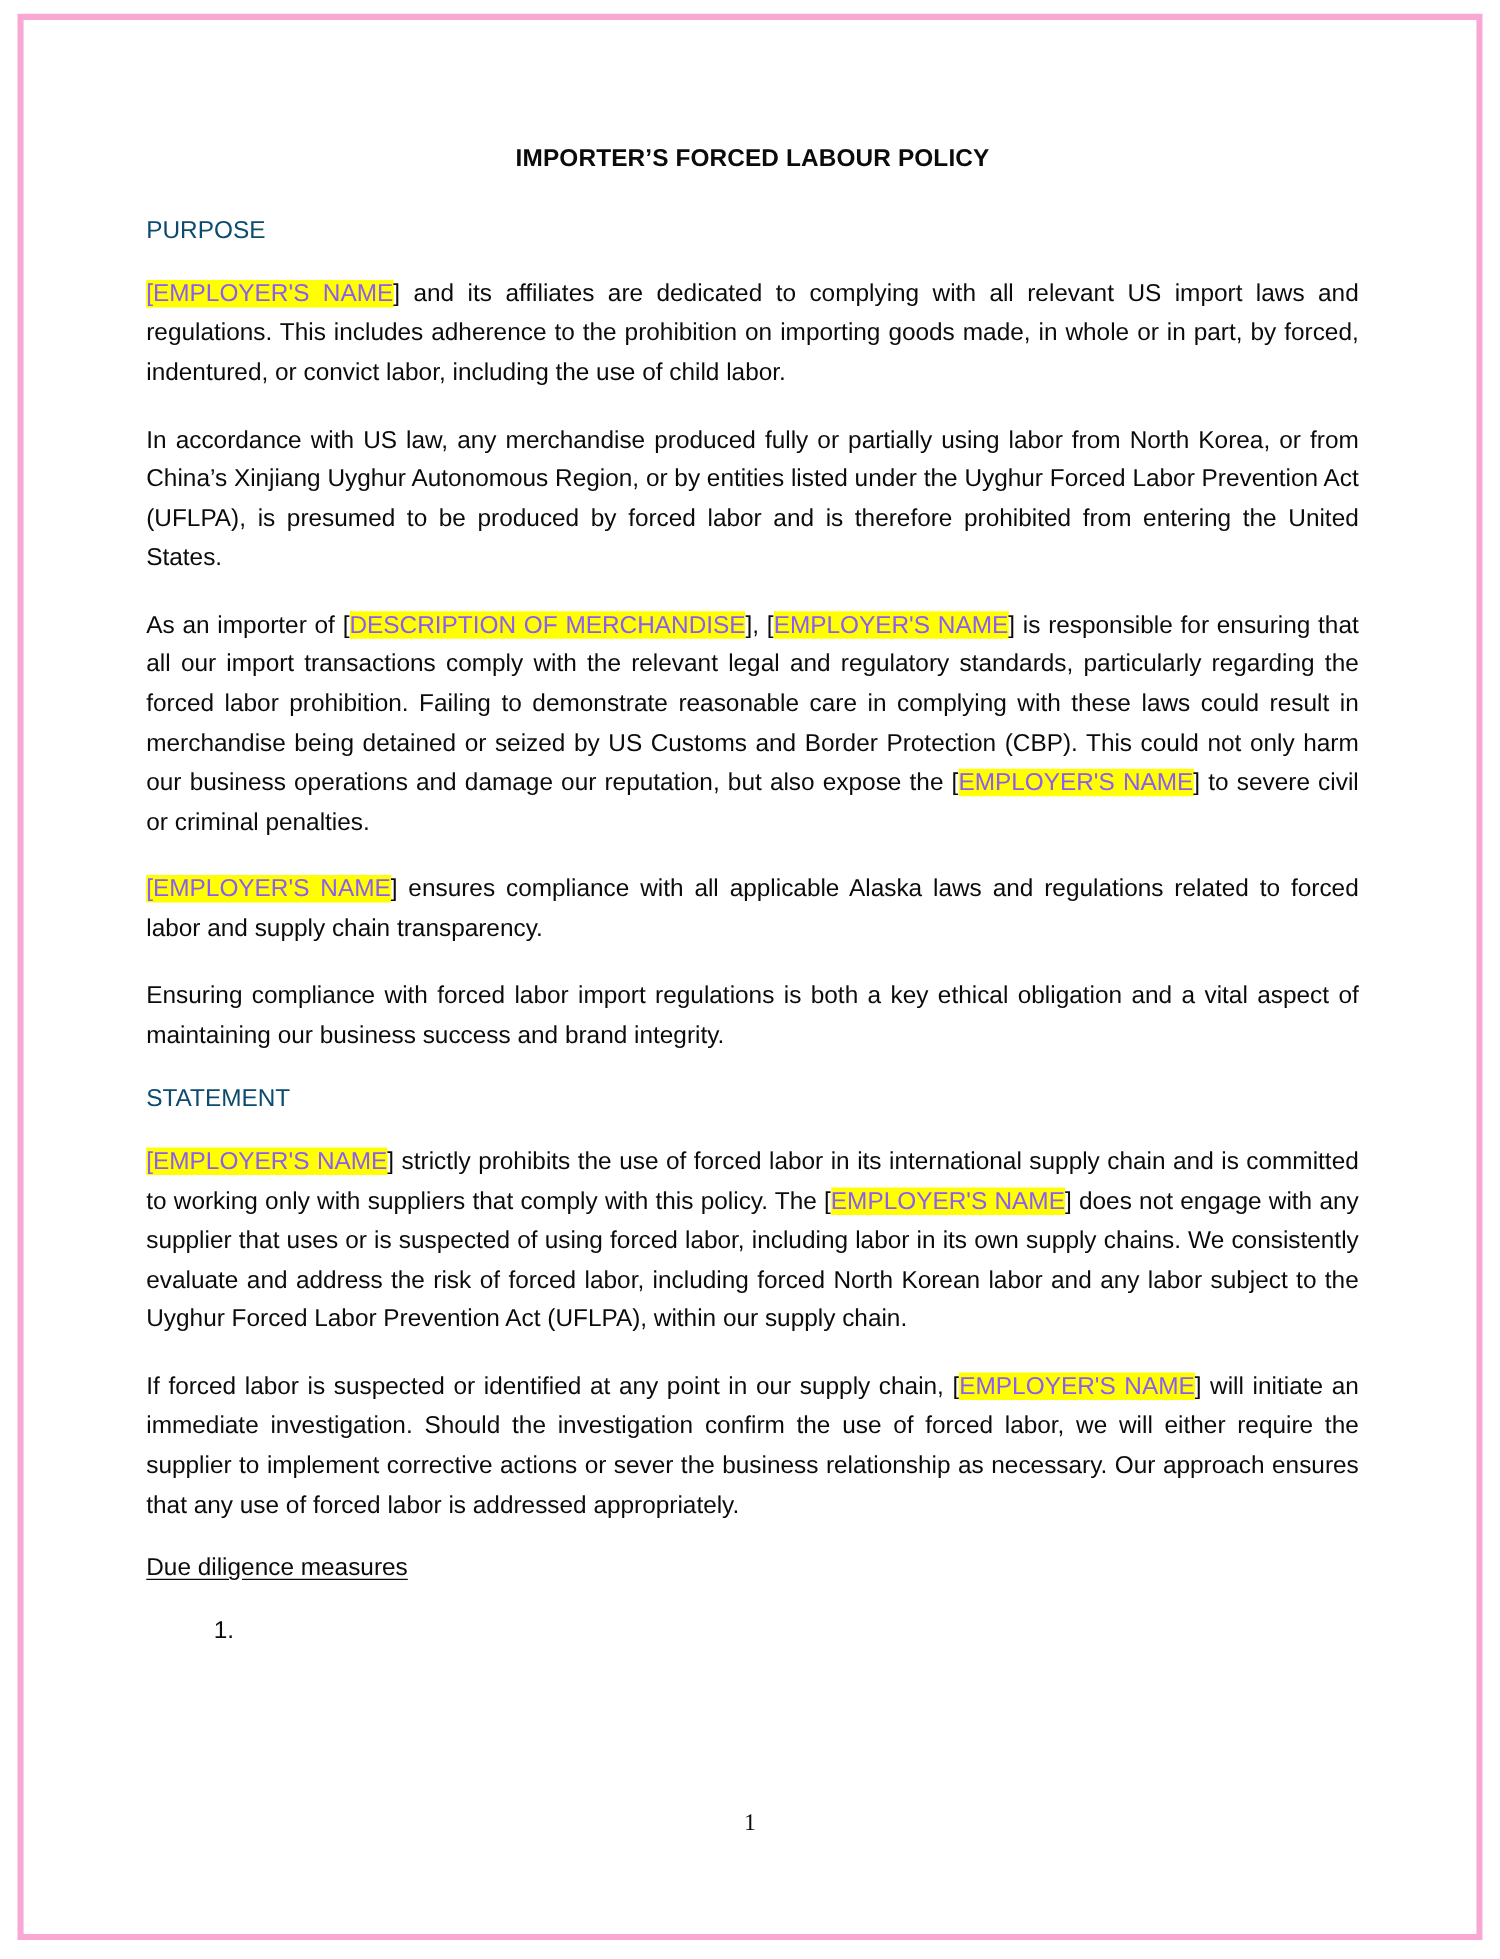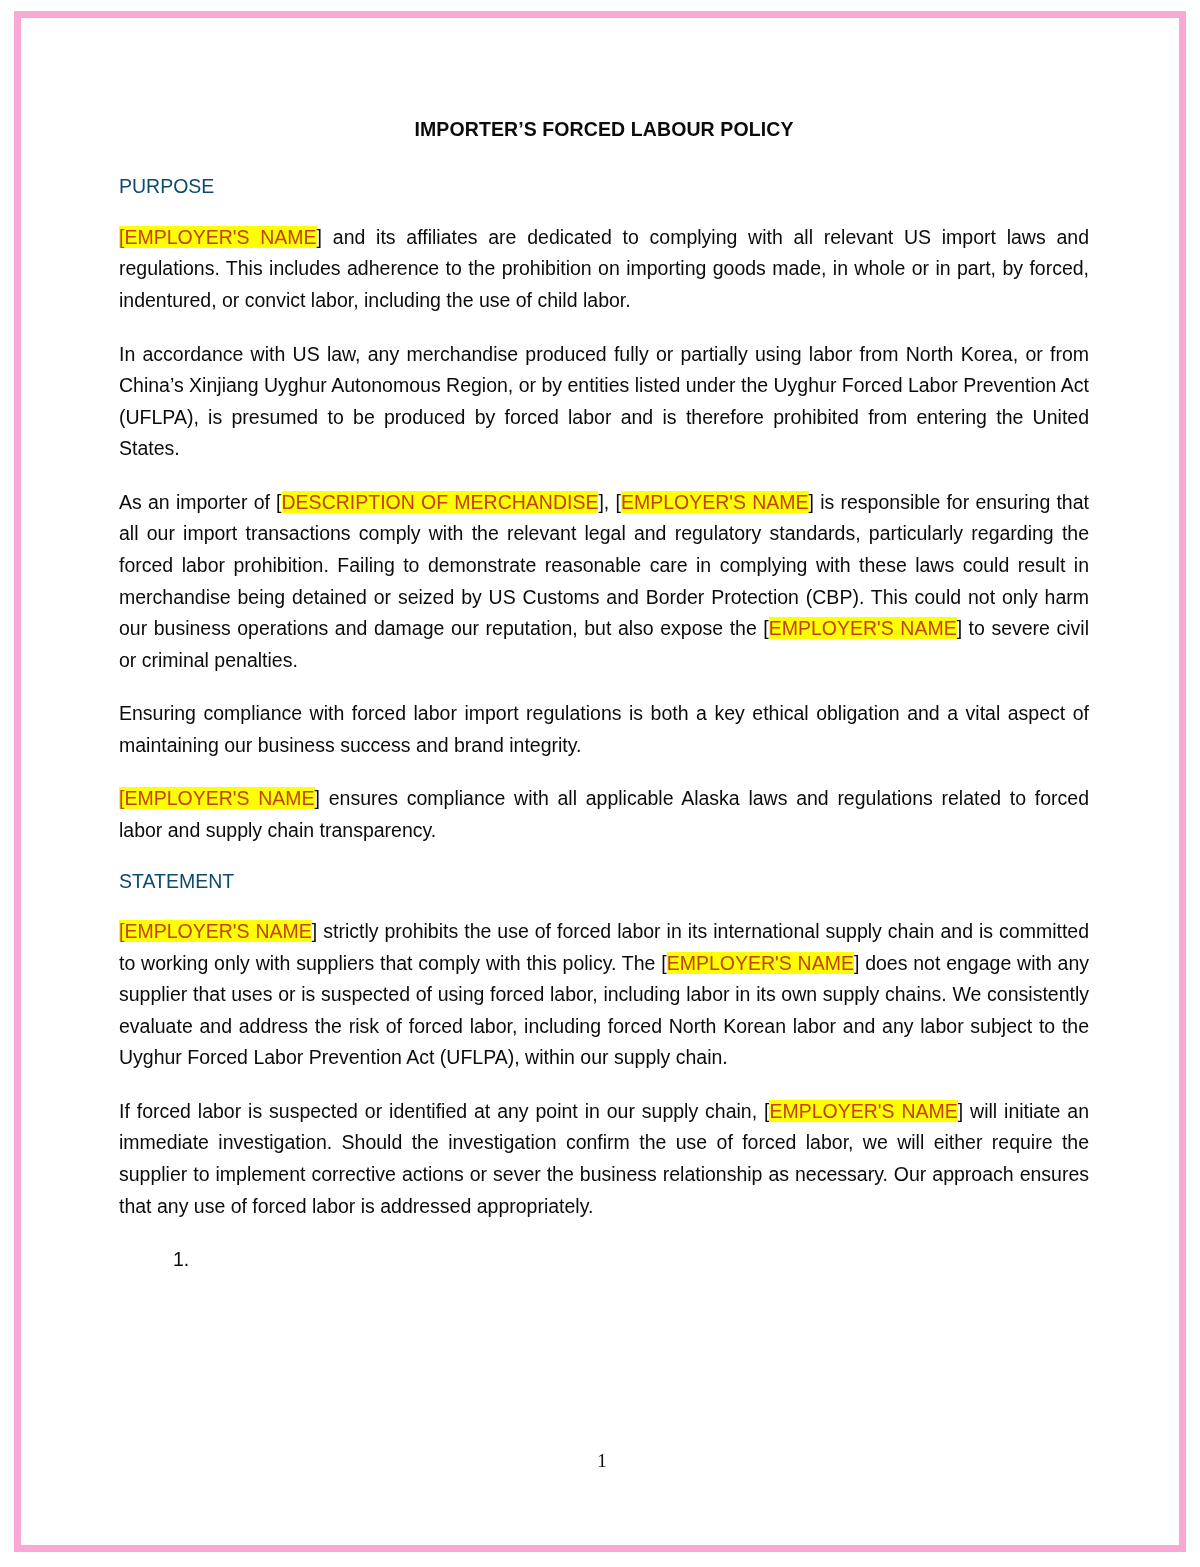--- a/index.html
+++ b/index.html
@@ -14,21 +14,21 @@
     font-family: "Liberation Sans", sans-serif;
     overflow: hidden;
   }
   #page-frame {
     position: absolute;
     left: 14px;
     top: 11px;
     width: 1172px;
     height: 1541px;
     box-sizing: border-box;
-    border: 7px solid #f9a8d4;
+    border: 5px solid #f9a8d4;
     background: #ffffff;
   }
   #page-inner {
     position: absolute;
     left: 0;
     top: 0;
     width: 100%;
     height: 100%;
     box-sizing: border-box;
     padding: 0;
@@ -77,21 +77,21 @@
     text-align: justify;
     text-justify: inter-word;
     line-height: 1.62;
     margin: 0 0 22px 0;
   }
   p.para.tight {
     margin-bottom: 21px;
   }
   .hl {
     background-color: #ffff00;
-    color: #c2410c;
+    color: #8b5cf6;
   }
   ol.numlist {
     margin: 0;
     padding: 0;
     list-style: none;
     counter-reset: item;
   }
   ol.numlist > li {
     position: relative;
     counter-increment: item;
@@ -134,31 +134,32 @@
       <div class="doc-title">IMPORTER’S FORCED LABOUR POLICY</div>
 
       <div class="section-heading">PURPOSE</div>
 
       <p class="para"><span class="hl">[EMPLOYER'S NAME</span><span>] and its affiliates are dedicated to complying with all relevant US import laws and regulations. This includes adherence to the prohibition on importing goods made, in whole or in part, by forced, indentured, or convict labor, including the use of child labor.</span></p>
 
       <p class="para"><span>In accordance with US law, any merchandise produced fully or partially using labor from North Korea, or from China’s Xinjiang Uyghur Autonomous Region, or by entities listed under the Uyghur Forced Labor Prevention Act (UFLPA), is presumed to be produced by forced labor and is therefore prohibited from entering the United States.</span></p>
 
       <p class="para"><span>As an importer of [</span><span class="hl">DESCRIPTION OF MERCHANDISE</span><span>], [</span><span class="hl">EMPLOYER'S NAME</span><span>] is responsible for ensuring that all our import transactions comply with the relevant legal and regulatory standards, particularly regarding the forced labor prohibition. Failing to demonstrate reasonable care in complying with these laws could result in merchandise being detained or seized by US Customs and Border Protection (CBP). This could not only harm our business operations and damage our reputation, but also expose the [</span><span class="hl">EMPLOYER'S NAME</span><span>] to severe civil or criminal penalties.</span></p>
 
+      <p class="para"><span class="hl">[EMPLOYER'S NAME</span><span>] ensures compliance with all applicable Alaska laws and regulations related to forced labor and supply chain transparency.</span></p>
+
       <p class="para"><span>Ensuring compliance with forced labor import regulations is both a key ethical obligation and a vital aspect of maintaining our business success and brand integrity.</span></p>
-
-      <p class="para"><span class="hl">[EMPLOYER'S NAME</span><span>] ensures compliance with all applicable Alaska laws and regulations related to forced labor and supply chain transparency.</span></p>
 
       <div class="section-heading">STATEMENT</div>
 
       <p class="para"><span class="hl">[EMPLOYER'S NAME</span><span>] strictly prohibits the use of forced labor in its international supply chain and is committed to working only with suppliers that comply with this policy. The [</span><span class="hl">EMPLOYER'S NAME</span><span>] does not engage with any supplier that uses or is suspected of using forced labor, including labor in its own supply chains. We consistently evaluate and address the risk of forced labor, including forced North Korean labor and any labor subject to the Uyghur Forced Labor Prevention Act (UFLPA), within our supply chain.</span></p>
 
 
       <p class="para"><span>If forced labor is suspected or identified at any point in our supply chain, [</span><span class="hl">EMPLOYER'S NAME</span><span>] will initiate an immediate investigation. Should the investigation confirm the use of forced labor, we will either require the supplier to implement corrective actions or sever the business relationship as necessary. Our approach ensures that any use of forced labor is addressed appropriately.</span></p>
 
+      <div class="sub-heading-wrap"><span class="sub-heading">Due diligence measures</span></div>
 
 
       <ol class="numlist">
         <li><span class="marker">1.</span></li>
       </ol>
 
     </div>
 
     <div class="page-number">1</div>
 

